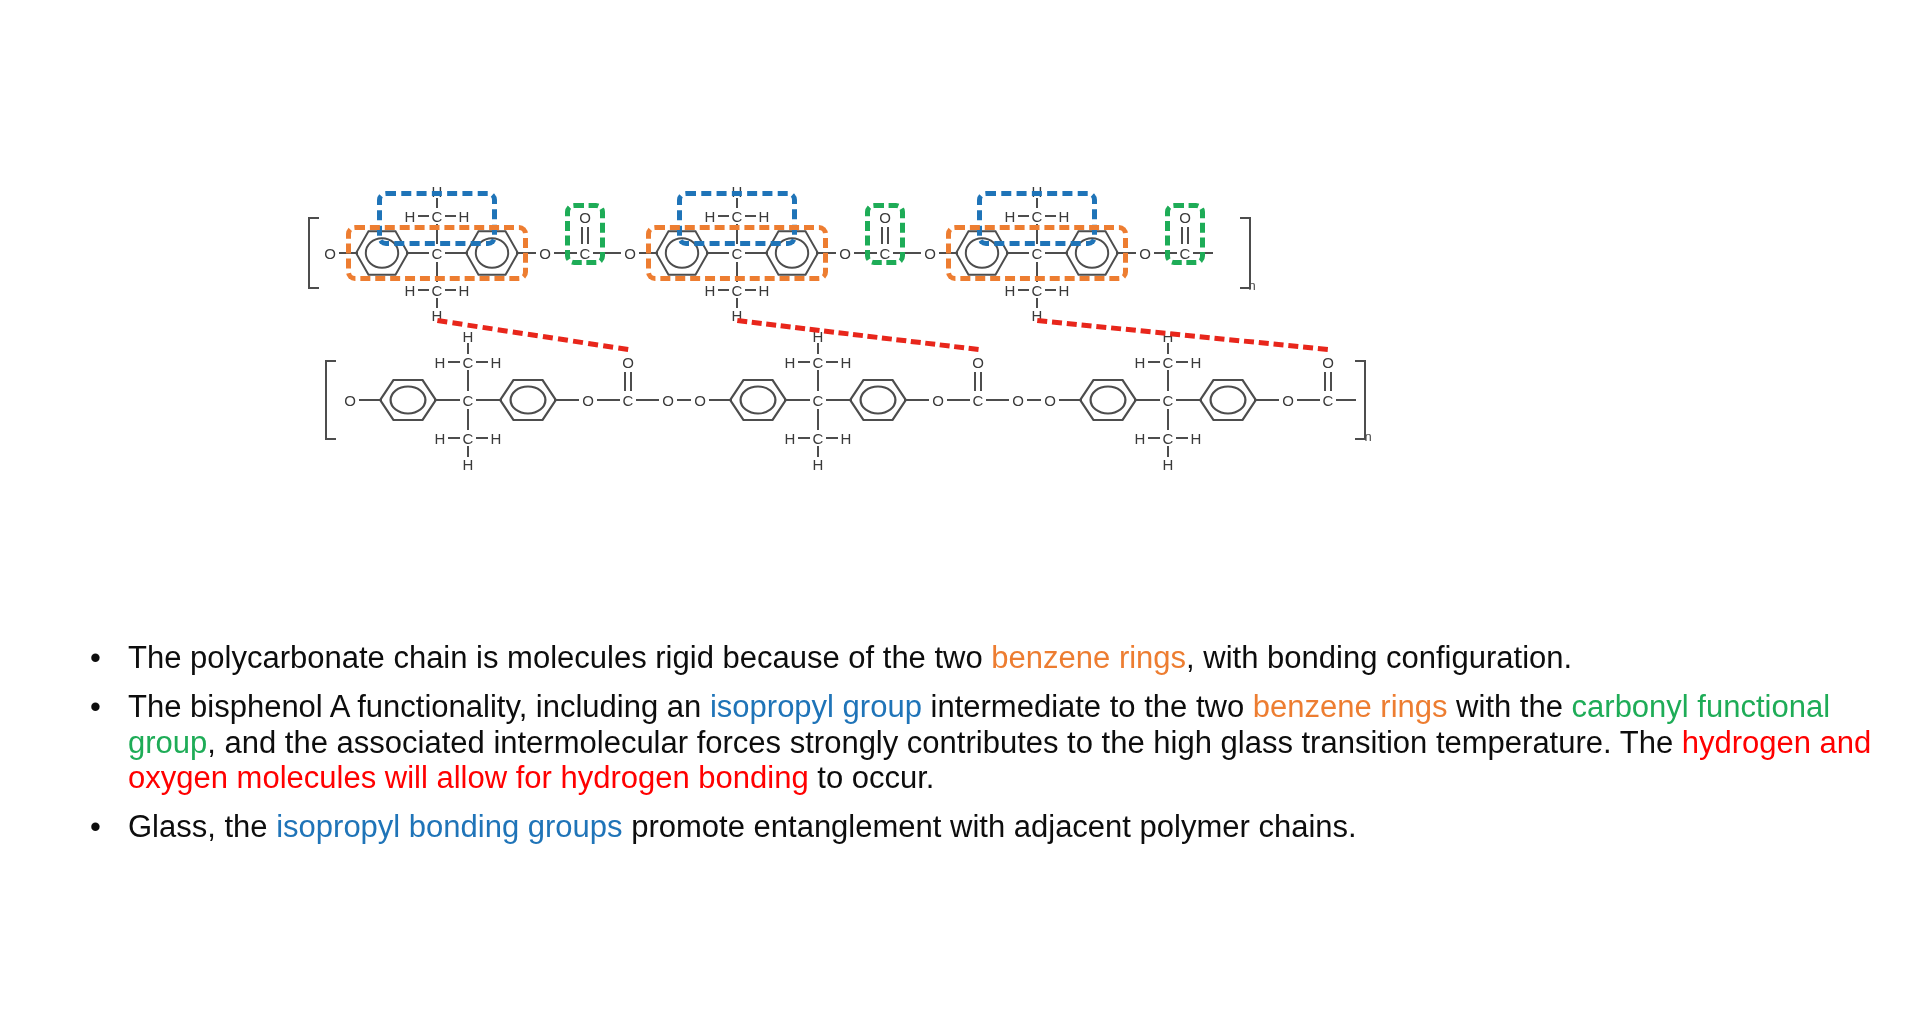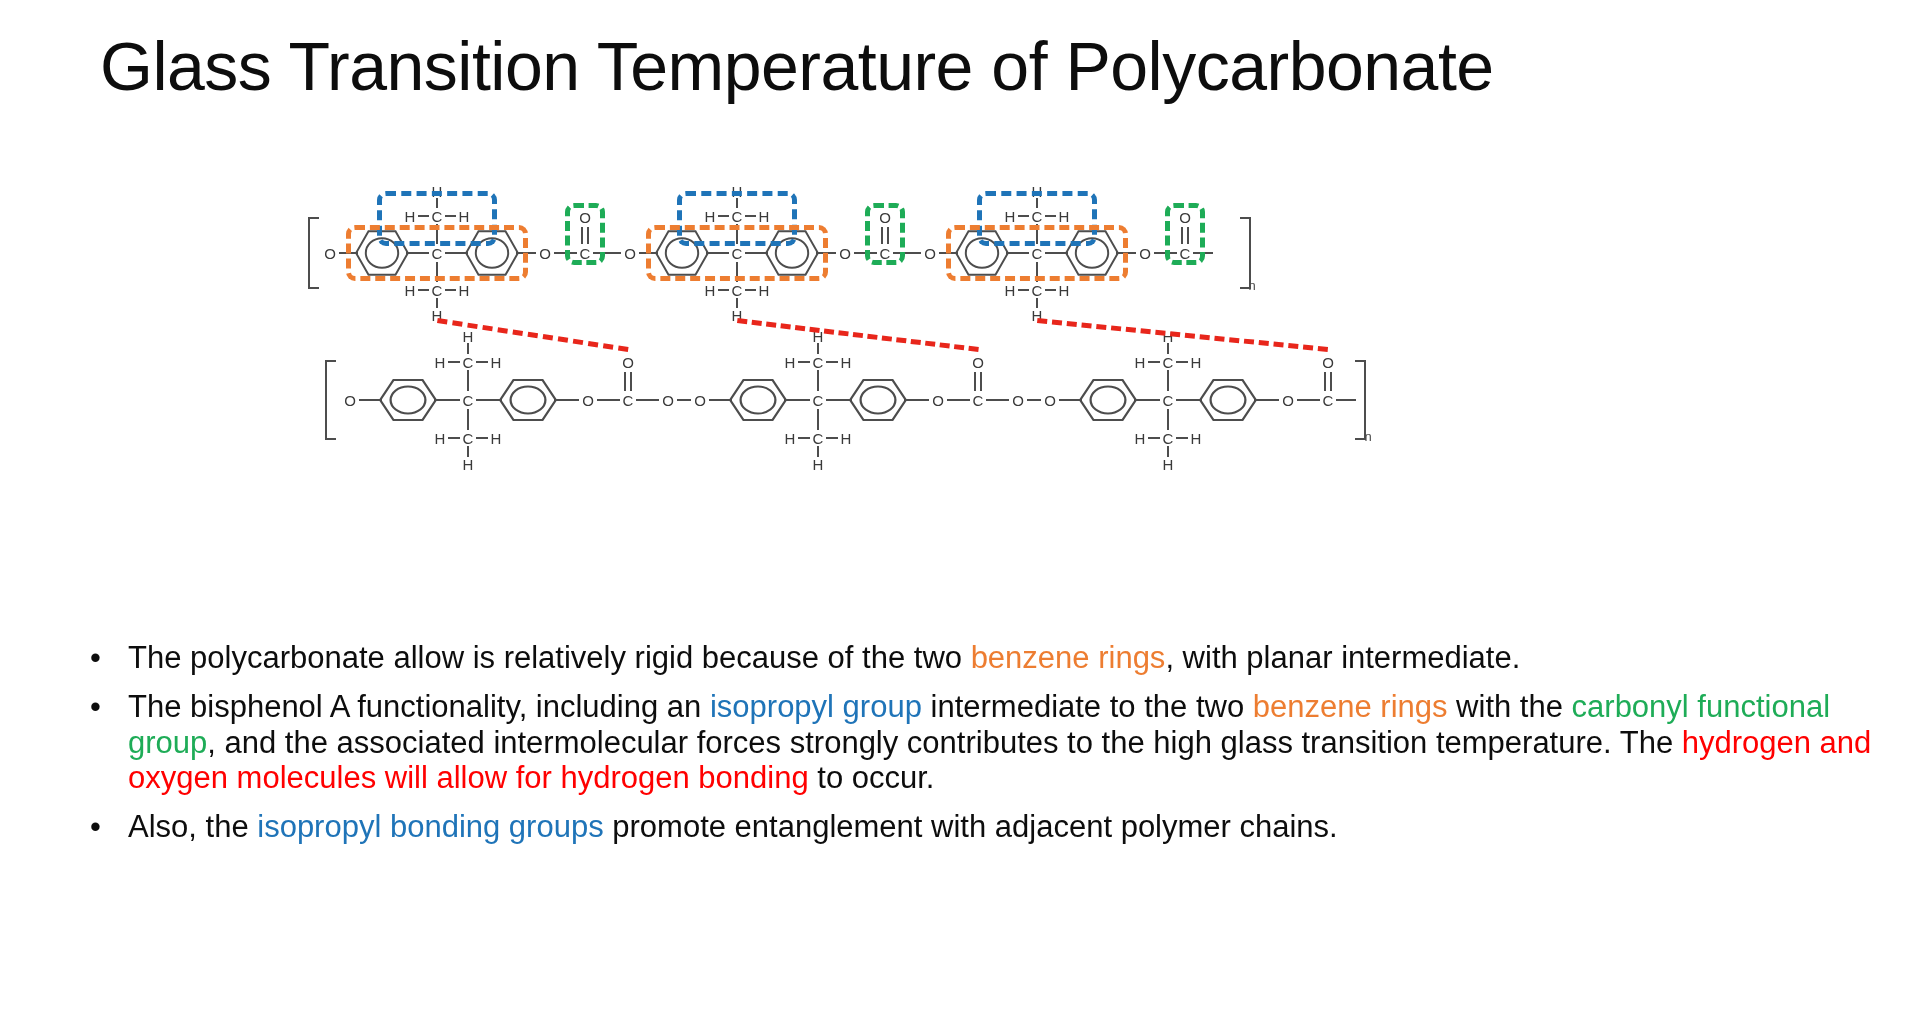--- a/index.html
+++ b/index.html
@@ -121,21 +121,20 @@
   .c-orange { color: #ed7d31; }
   .c-blue   { color: #1f74b8; }
   .c-green  { color: #1eac57; }
   .c-red    { color: #ff0000; }
 </style>
 </head>
 <body>
 
 <div id="slide">
 
-  <div id="page-title">Glass Transition Temperature of Polycarbonate</div>
 
   <div id="figure">
       <div class="brk left" style="left: 308px; top: 67px; height: 72px;"></div>
       <div class="atom" style="left: 330px; top: 103px;">O</div>
       <div class="hbondline" style="left: 339px; top: 102.2px; width: 19px; height: 1.6px;"></div>
       <div class="ring" style="left: 382px; top: 103px; width: 54px; height: 48px;">
         <svg viewBox="0 0 100 88" preserveAspectRatio="none">
           <polygon points="25,4 75,4 98,44 75,84 25,84 2,44" fill="none" stroke="#4d4d4d" stroke-width="3.6288"></polygon>
           <ellipse cx="50" cy="44" rx="30" ry="27" fill="none" stroke="#4d4d4d" stroke-width="3.6288"></ellipse>
         </svg>
@@ -395,18 +394,18 @@
       <div class="vbond" style="left: 1330.2px; top: 222px; height: 19px;"></div>
       <div class="hbondline" style="left: 1336px; top: 249.2px; width: 20px; height: 1.6px;"></div>
       <div class="brk right" style="left: 1355px; top: 210px; height: 80px;"></div>
       <div class="nsub" style="left: 1368px; top: 286px;">n</div>
       <div class="hbond-red" style="left: 437px; top: 173px; height: 193.189px; transform: rotate(-81.3666deg);"></div>
       <div class="hbond-red" style="left: 737px; top: 173px; height: 242.739px; transform: rotate(-83.1385deg);"></div>
       <div class="hbond-red" style="left: 1037px; top: 173px; height: 292.441px; transform: rotate(-84.3089deg);"></div>
     </div>
 
   <div id="bullets">
-      <div class="bullet"><span class="dot">•</span><span class="">The polycarbonate allow is relatively rigid because of the two </span><span class="c-orange">benzene rings</span><span class="">, with planar intermediate.</span></div>
+      <div class="bullet"><span class="dot">•</span><span class="">The polycarbonate chain is molecules rigid because of the two </span><span class="c-orange">benzene rings</span><span class="">, with bonding configuration.</span></div>
       <div class="bullet"><span class="dot">•</span><span class="">The bisphenol A  functionality, including an </span><span class="c-blue">isopropyl group</span><span class=""> intermediate to the two </span><span class="c-orange">benzene rings</span><span class=""> with the </span><span class="c-green">carbonyl functional group</span><span class="">, and the associated intermolecular forces strongly contributes to the high glass transition temperature. The </span><span class="c-red">hydrogen and oxygen molecules will allow for hydrogen bonding</span><span class=""> to occur.</span></div>
-      <div class="bullet"><span class="dot">•</span><span class="">Also, the </span><span class="c-blue">isopropyl bonding groups</span><span class=""> promote entanglement with adjacent polymer chains.</span></div>
+      <div class="bullet"><span class="dot">•</span><span class="">Glass, the </span><span class="c-blue">isopropyl bonding groups</span><span class=""> promote entanglement with adjacent polymer chains.</span></div>
     </div>
 
 </div>
 
 </body></html>

